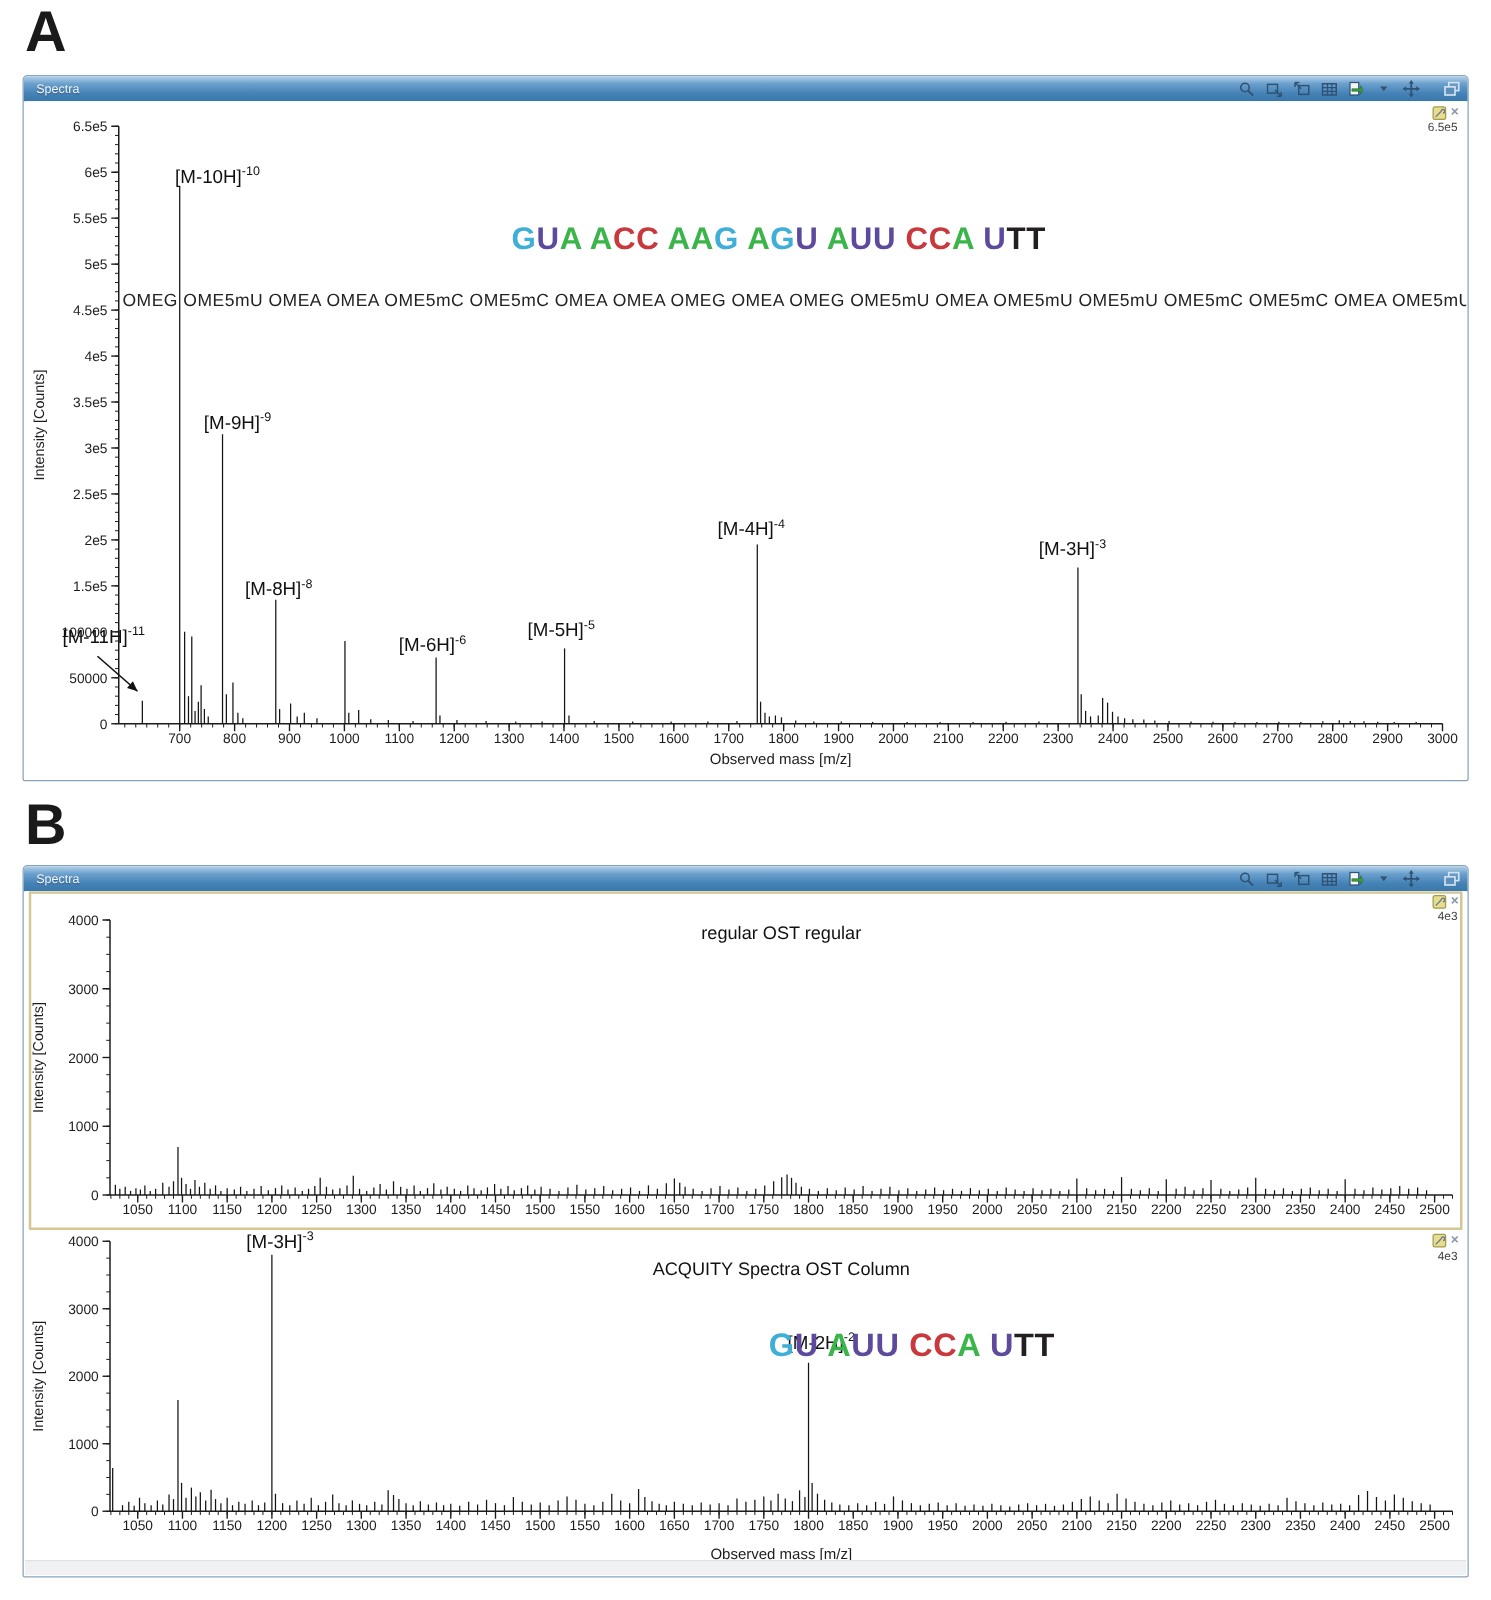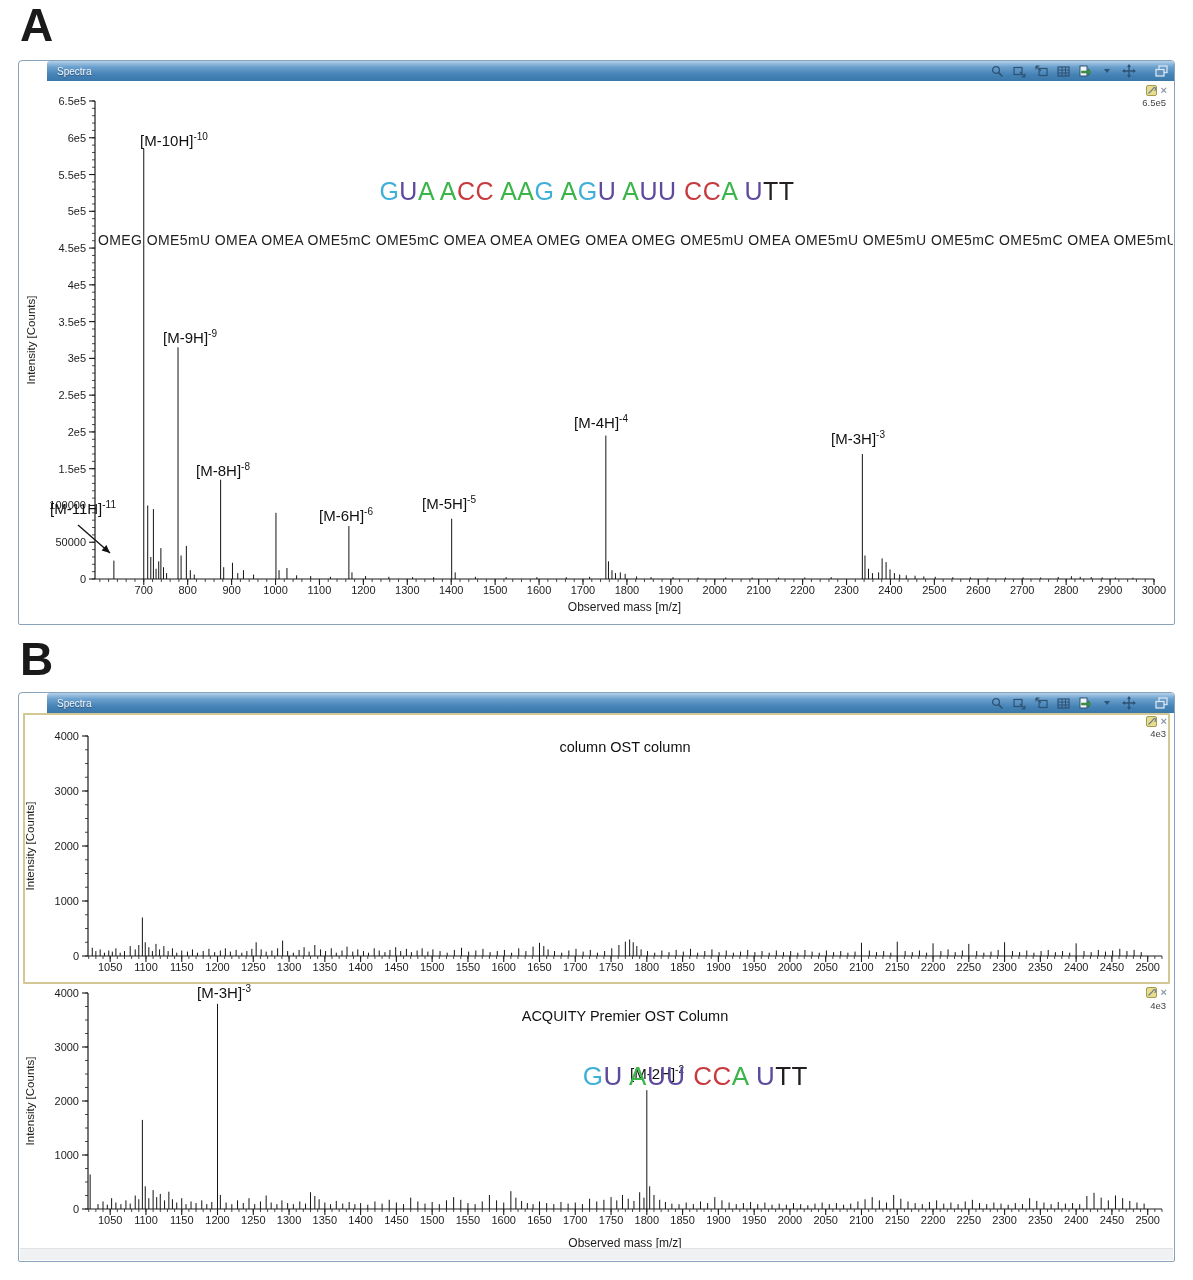--- a/index.html
+++ b/index.html
@@ -1,27 +1,27 @@
 <!DOCTYPE html>
 <html><head>
 <meta charset="utf-8">
 <style>
   html,body{margin:0;padding:0;background:#ffffff;}
   body{width:1193px;height:1280px;position:relative;font-family:"Liberation Sans",sans-serif;overflow:hidden;}
   .fig-label{position:absolute;left:20px;font-size:46px;font-weight:bold;color:#1a1a1a;line-height:1;}
   .window{position:absolute;border:1px solid #8aa3bd;border-radius:4px 4px 2px 2px;background:#fff;box-sizing:border-box;}
-  .titlebar{height:20px;background:linear-gradient(180deg,#b3d1e9 0%,#6ba0cd 30%,#4481b5 70%,#3a77ab 100%);border-radius:3px 3px 0 0;display:flex;align-items:center;padding:0 6px 0 10px;position:relative;margin-left:28px;}
+  .titlebar{height:20px;background:linear-gradient(180deg,#b3d1e9 0%,#6ba0cd 30%,#4481b5 70%,#3a77ab 100%);border-radius:3px 3px 0 0;display:flex;align-items:center;padding:0 6px 0 10px;position:relative;}
   .titlebar-text{color:#f2f7fc;font-size:10px;text-shadow:0 1px 1px rgba(0,0,0,.35);}
   .toolbar{margin-left:auto;display:flex;align-items:center;gap:8px;}
   .tb-icon{display:inline-flex;width:14px;height:14px;align-items:center;justify-content:center;cursor:pointer;}
   .tb-icon svg{display:block;}
   .tb-restore{margin-left:10px;}
   .content{position:absolute;left:1px;right:1px;top:20px;bottom:1px;background:#fff;overflow:hidden;}
   svg text{font-family:"Liberation Sans",sans-serif;}
-  .seq{position:absolute;white-space:nowrap;font-weight:normal;letter-spacing:0.5px;}
+  .seq{position:absolute;white-space:nowrap;font-weight:bold;letter-spacing:0.5px;padding-left:36px;}
   .seq-a{left:0;top:96px;width:1134px;text-align:center;font-size:25px;}
   .seq-b{left:68px;top:348px;width:720px;text-align:right;font-size:26px;}
   .mods{position:absolute;left:78px;top:151px;font-size:14px;letter-spacing:0.4px;color:#222;white-space:nowrap;}
   .plot-title{position:absolute;left:68px;width:1074px;text-align:center;font-size:14.5px;color:#111;}
   .overlay-tools{position:absolute;display:flex;align-items:center;gap:4px;cursor:pointer;}
   .pin{display:inline-block;width:11px;height:11px;background:#e7dd8f;border:1px solid #a39b4e;border-radius:2px;box-sizing:border-box;position:relative;}
   .pin svg{display:block;}
   .ovl-x{color:#8a98a8;font-size:11px;font-weight:bold;line-height:11px;}
   .scale-label{position:absolute;right:7px;font-size:9.5px;color:#444;}
   .sel-border{position:absolute;left:3px;top:0;width:1147px;height:271px;border:2px solid #d3c794;border-radius:1px;box-sizing:border-box;pointer-events:none;}
@@ -1350,22 +1350,22 @@
         <line x1="1095.4910059960027" y1="496" x2="1095.4910059960027" y2="482.5" stroke="#141414" stroke-width="1"></line>
         <line x1="1102.6462358427714" y1="496" x2="1102.6462358427714" y2="485.2" stroke="#141414" stroke-width="1"></line>
         <line x1="1109.8014656895402" y1="496" x2="1109.8014656895402" y2="487.9" stroke="#141414" stroke-width="1"></line>
         <line x1="1116.956695536309" y1="496" x2="1116.956695536309" y2="489.52" stroke="#141414" stroke-width="1"></line>
         <line x1="1124.111925383078" y1="496" x2="1124.111925383078" y2="490.6" stroke="#141414" stroke-width="1"></line>
         <text x="204" y="285" text-anchor="middle" font-size="15" fill="#111"><tspan>[M-3H]</tspan><tspan dy="-6" font-size="10">-3</tspan></text>
         <text x="637" y="366" text-anchor="middle" font-size="15" fill="#111"><tspan>[M-2H]</tspan><tspan dy="-6" font-size="10">-2</tspan></text>
         <text x="14" y="388" text-anchor="middle" font-size="11.5" fill="#1c1c1c" transform="rotate(-90 14 388)">Intensity [Counts]</text>
         <text x="605" y="534" text-anchor="middle" font-size="12" fill="#1c1c1c">Observed mass [m/z]</text>
       </svg>
-    <div class="plot-title" style="top:26px;">column OST column</div>
-    <div class="plot-title" style="top:295px;">ACQUITY Premier OST Column</div>
+    <div class="plot-title" style="top:26px;">regular OST regular</div>
+    <div class="plot-title" style="top:295px;">ACQUITY Spectra OST Column</div>
     <div class="seq seq-b"><span style="color: rgb(63, 175, 215);">G</span><span style="color: rgb(93, 74, 156);">U</span><span> </span><span style="color: rgb(59, 181, 74);">A</span><span style="color: rgb(93, 74, 156);">U</span><span style="color: rgb(93, 74, 156);">U</span><span> </span><span style="color: rgb(200, 57, 62);">C</span><span style="color: rgb(200, 57, 62);">C</span><span style="color: rgb(59, 181, 74);">A</span><span> </span><span style="color: rgb(93, 74, 156);">U</span><span style="color: rgb(35, 31, 32);">T</span><span style="color: rgb(35, 31, 32);">T</span></div>
 
     <div class="overlay-tools" style="top:3px;right:6px;">
       <span class="pin">
           <svg width="9" height="9">
             <path d="M1.5 7.5 L6 3 M6 3 a1.4 1.4 0 1 1 1.4 1.4" stroke="#6b7a8c" stroke-width="1.1" fill="none"></path>
           </svg>
         </span>
       <span class="ovl-x">×</span>
     </div>

